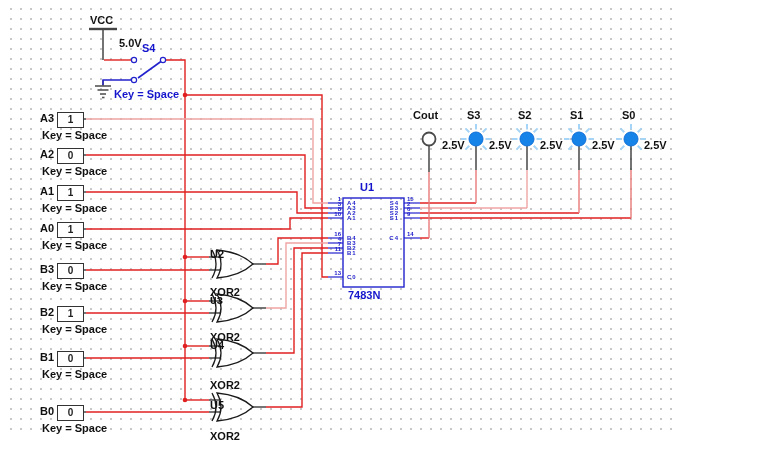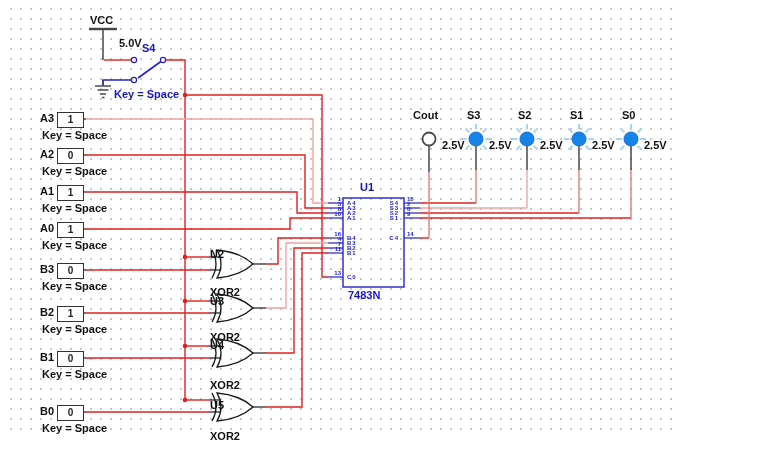--- a/index.html
+++ b/index.html
@@ -232,21 +232,21 @@
   <div class="txt rt" style="left:36px;top:352px;width:18px;">B1</div>
   <div class="valbox" style="left:57px;top:351px;">0</div>
   <div class="txt" style="left:42px;top:369px;">Key = Space</div>
 
   <div class="txt rt" style="left:36px;top:406px;width:18px;">B0</div>
   <div class="valbox" style="left:57px;top:405px;">0</div>
   <div class="txt" style="left:42px;top:423px;">Key = Space</div>
 
   <div class="txt ctr" style="left:210px;top:249px;width:46px;">U2</div>
   <div class="txt ctr" style="left:210px;top:287px;width:46px;">XOR2</div>
-  <div class="txt ctr" style="left:210px;top:296px;width:46px;">U3</div>
+  <div class="txt ctr" style="left:210px;top:296px;width:46px;font-family:Liberation Mono, monospace;">U3</div>
   <div class="txt ctr" style="left:210px;top:332px;width:46px;">XOR2</div>
   <div class="txt ctr" style="left:210px;top:340px;width:46px;">U4</div>
   <div class="txt ctr" style="left:210px;top:380px;width:46px;">XOR2</div>
   <div class="txt ctr" style="left:210px;top:400px;width:46px;">U5</div>
   <div class="txt ctr" style="left:210px;top:431px;width:46px;">XOR2</div>
 
   <div class="txt blue" style="left:360px;top:182px;">U1</div>
   <div class="txt blue ctr" style="left:348px;top:290px;width:56px;">7483N</div>
 
   <div class="pinnum rt" style="left:328px;top:196px;width:13px;">1</div>

